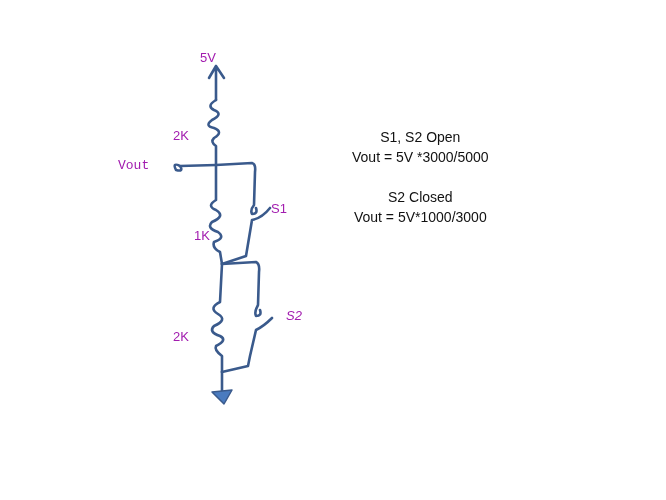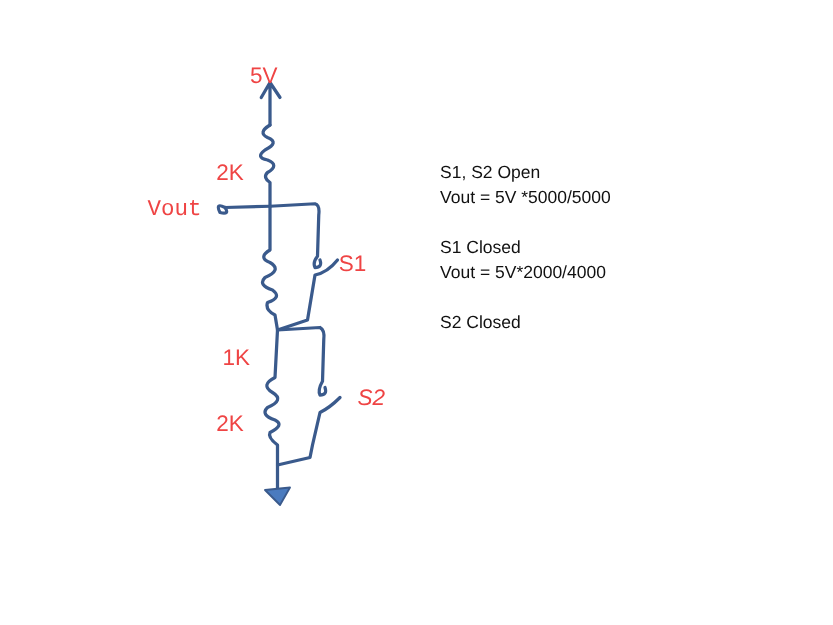--- a/index.html
+++ b/index.html
@@ -1,21 +1,21 @@
 <!DOCTYPE html>
 <html><head>
   <meta charset="utf-8">
   <style>
     html, body { margin: 0; padding: 0; background: #ffffff; }
     body { width: 666px; height: 500px; position: relative; overflow: hidden;
            font-family: "Liberation Sans", "DejaVu Sans", sans-serif; color: #111; }
     #circuit { position: absolute; left: 0; top: 0; }
-    .lbl { position: absolute; font-size: 18px; color: #ef4444; white-space: nowrap; }
+    .lbl { position: absolute; font-size: 13px; color: #a21caf; white-space: nowrap; }
     .notes { position: absolute; left: 352px; top: 127px; font-size: 14px; line-height: 20px; color: #111; }
-    .note-block { margin-bottom: 20px; }
+    .note-block { margin-bottom: 20px; text-align: center; }
     .note-block div { white-space: nowrap; }
   </style>
 </head>
 <body>
 
 <svg id="circuit" width="666" height="500" viewBox="0 0 666 500">
   <g fill="none" stroke="#3a5a8c" stroke-width="2.6" stroke-linecap="round" stroke-linejoin="round">
 
     <path d="M209 78 L216 66 L224 78 M216 66 L216 100"></path>
 
@@ -37,29 +37,26 @@
 
     <path d="M222 372 L222 392"></path>
   </g>
   <path d="M212 392 L232 390 L224 404 Z" fill="#4a7bbf" stroke="#3a5a8c" stroke-width="1.5" stroke-linejoin="round"></path>
 </svg>
 
 <span class="lbl" style="left:200px; top:50px;">5V</span>
 <span class="lbl" style="left:173px; top:128px;">2K</span>
 <span class="lbl" style="left:118px; top:158px;font-family:Liberation Mono, monospace;">Vout</span>
 <span class="lbl" style="left:271px; top:201px;">S1</span>
-<span class="lbl" style="left:178px; top:228px;margin-top:48px;">1K</span>
+<span class="lbl" style="left:194px; top:228px;">1K</span>
 <span class="lbl" style="left:286px; top:308px;font-style:italic;">S2</span>
 <span class="lbl" style="left:173px; top:329px;">2K</span>
 
 <div class="notes">
   <div class="note-block">
     <div>S1, S2 Open</div>
-    <div>Vout = 5V *5000/5000</div>
-  </div>
-  <div class="note-block">
-    <div>S1 Closed</div>
-    <div>Vout = 5V*2000/4000</div>
+    <div>Vout = 5V *3000/5000</div>
   </div>
   <div class="note-block">
     <div>S2 Closed</div>
+    <div>Vout = 5V*1000/3000</div>
   </div>
 </div>
 
 </body></html>

